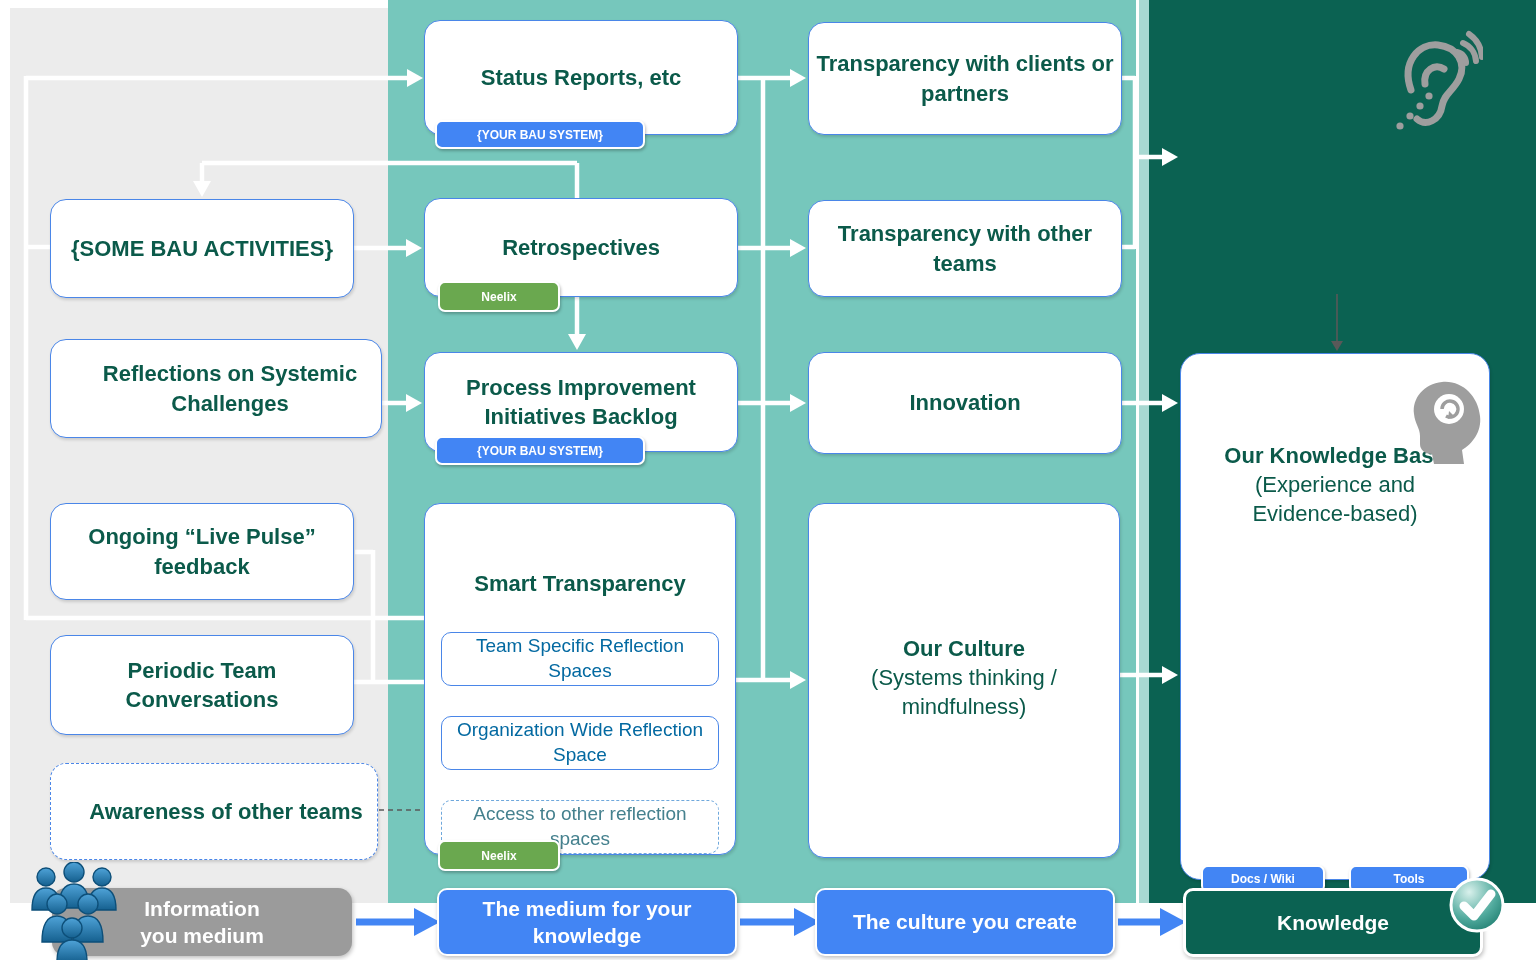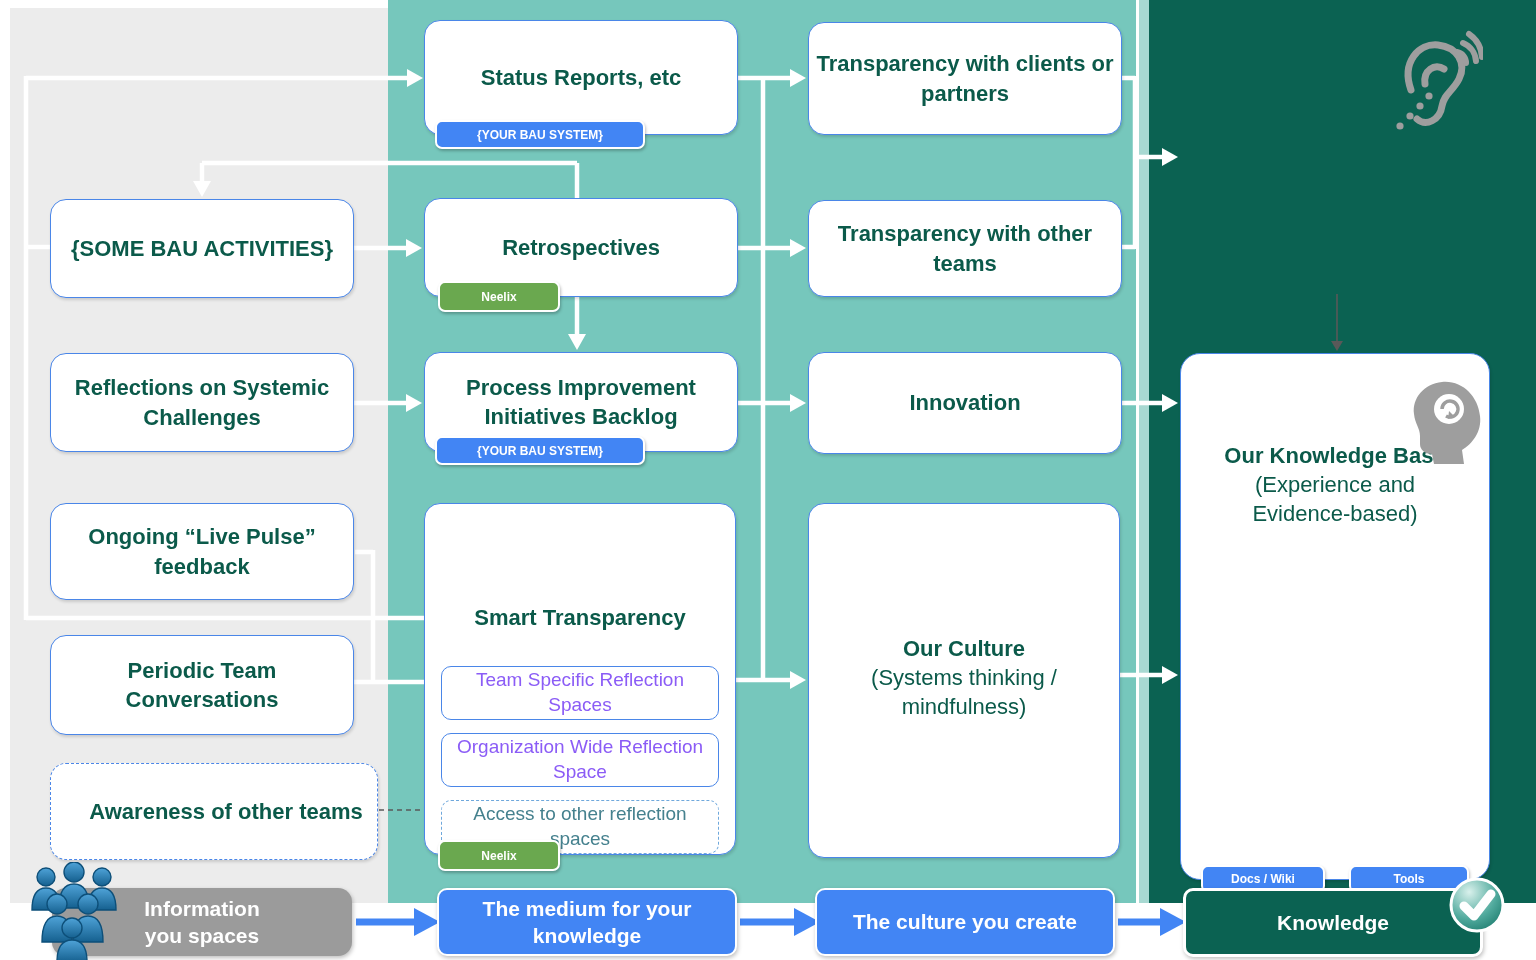--- a/index.html
+++ b/index.html
@@ -12,32 +12,32 @@
   #band-dark{left:1149px;top:0;width:387px;height:903px;background:#0B6252;}
   #connectors{position:absolute;left:0;top:0;z-index:1;pointer-events:none;}
   .node{position:absolute;z-index:2;background:#ffffff;border:1.6px solid #4A86E8;
         border-radius:16px;display:flex;flex-direction:column;align-items:center;
         justify-content:center;text-align:center;color:#0B5A4A;font-weight:700;
         font-size:22px;line-height:1.32;box-shadow:1px 2px 3px rgba(0,0,0,.14);}
   .node .t{font-weight:700;}
   .node .s{font-weight:400;display:block;}
   .dashed{border:1.6px dashed #4A86E8;}
   .n-somebau{left:50px;top:199px;width:302px;height:97px;}
-  .n-reflect{left:50px;top:353px;width:302px;height:97px;}
+  .n-reflect{left:50px;top:339px;width:302px;height:97px;padding-left:28px;}
   .n-pulse{left:50px;top:503px;width:302px;height:95px;}
   .n-periodic{left:50px;top:635px;width:302px;height:98px;}
   .n-aware{left:50px;top:763px;width:302px;height:95px;padding-left:24px;}
   .n-status{left:424px;top:20px;width:312px;height:113px;}
   .n-retro{left:424px;top:198px;width:312px;height:97px;}
   .n-process{left:424px;top:352px;width:312px;height:98px;}
   .n-smart{left:424px;top:503px;width:312px;height:352px;justify-content:flex-end;padding-top:4px;box-sizing:border-box;}
   .n-smart .t{margin-bottom:34px;}
   .inner{width:276px;min-height:52px;border:1.6px solid #4A86E8;border-radius:10px;
-         display:flex;align-items:center;justify-content:center;color:#8b5cf6;
-         font-weight:400;font-size:19px;line-height:1.3;margin-bottom:13px;background:#fff;}
+         display:flex;align-items:center;justify-content:center;color:#0369a1;
+         font-weight:400;font-size:19px;line-height:1.3;margin-bottom:30px;background:#fff;}
   .inner.access{border:1.6px dashed #6FA8DC;color:#45818E;margin-bottom:0;}
   .n-tclients{left:808px;top:22px;width:312px;height:111px;}
   .n-tteams{left:808px;top:200px;width:312px;height:95px;}
   .n-innov{left:808px;top:352px;width:312px;height:100px;text-align:center;}
   .n-culture{left:808px;top:503px;width:312px;height:355px;justify-content:flex-start;padding-top:130px;box-sizing:border-box;}
   .n-active{left:1180px;top:20px;width:310px;height:275px;border-radius:20px;}
   .n-kb{left:1180px;top:353px;width:310px;height:527px;border-radius:20px;justify-content:flex-start;padding-top:87px;box-sizing:border-box;}
   .badge{position:absolute;z-index:3;color:#fff;font-weight:700;font-size:12px;
          display:flex;align-items:center;justify-content:center;border:2.5px solid #fff;
          border-radius:7px;box-shadow:1px 2px 3px rgba(0,0,0,.25);line-height:1;}
@@ -183,21 +183,21 @@
   <div class="node n-kb">
     <span class="t">Our Knowledge Base</span>
     <span class="s">(Experience and</span>
     <span class="s">Evidence-based)</span>
     <span class="badge blue bg-docs">Docs / Wiki</span>
     <span class="badge blue bg-tools">Tools</span>
   </div>
 
   <div class="fbox f-info">
     <span>Information</span>
-    <span>you spaces</span>
+    <span>you medium</span>
   </div>
   <div class="fbox f-medium">
     <span>The medium for your knowledge</span>
   </div>
   <div class="fbox f-culture">
     <span>The culture you create</span>
   </div>
   <div class="fbox f-knowledge">
     <span>Knowledge</span>
   </div>

